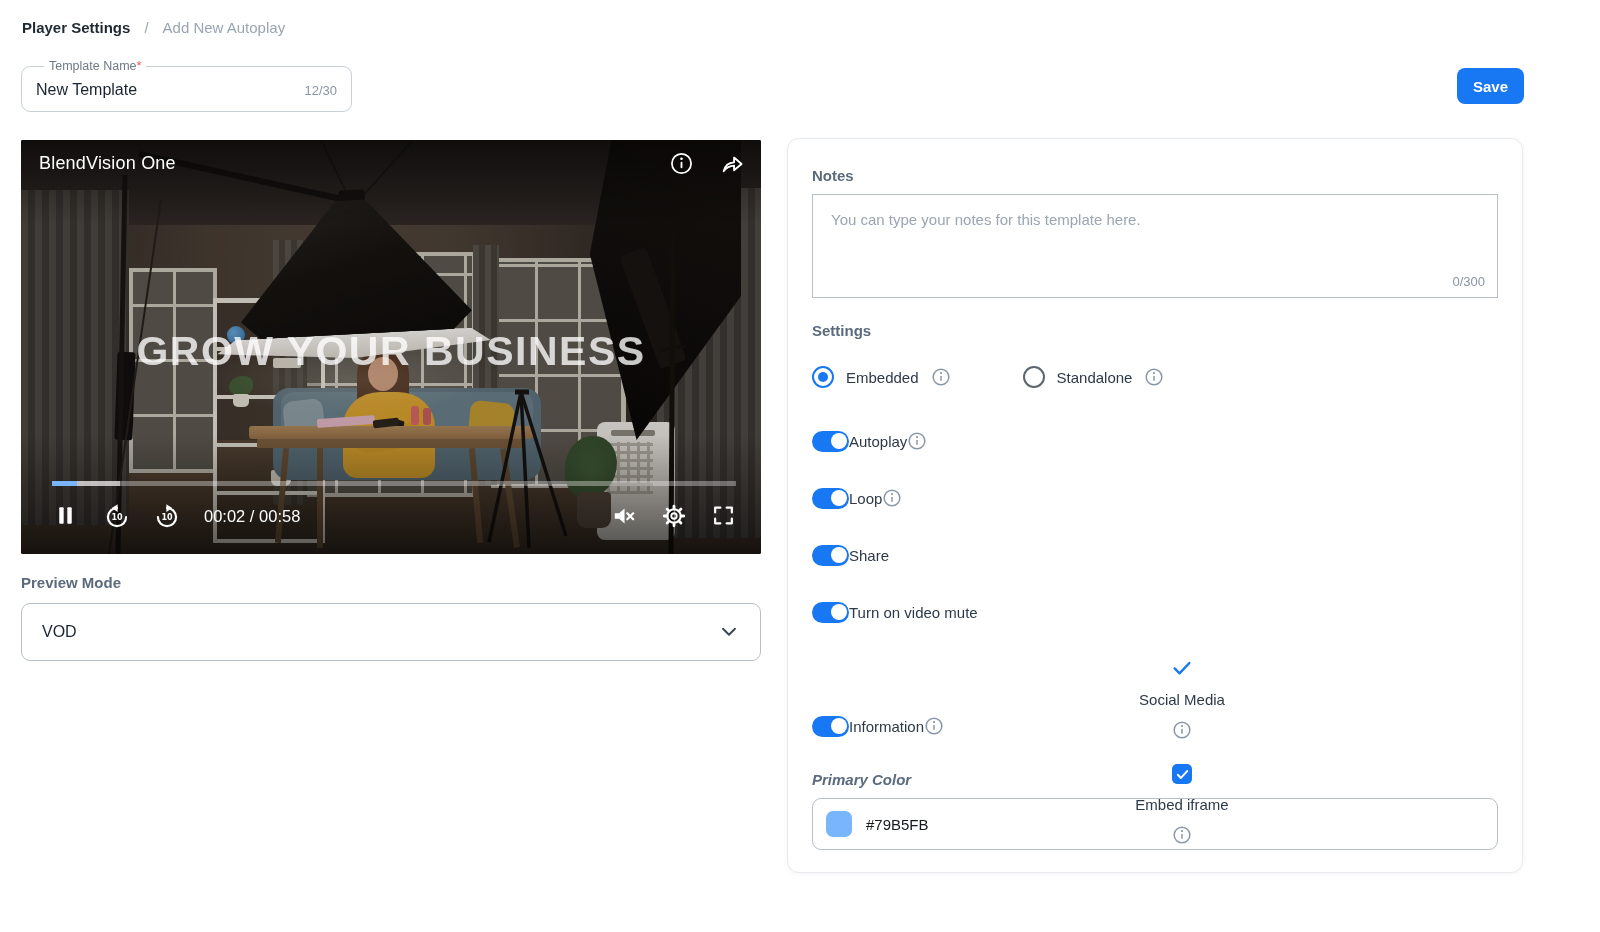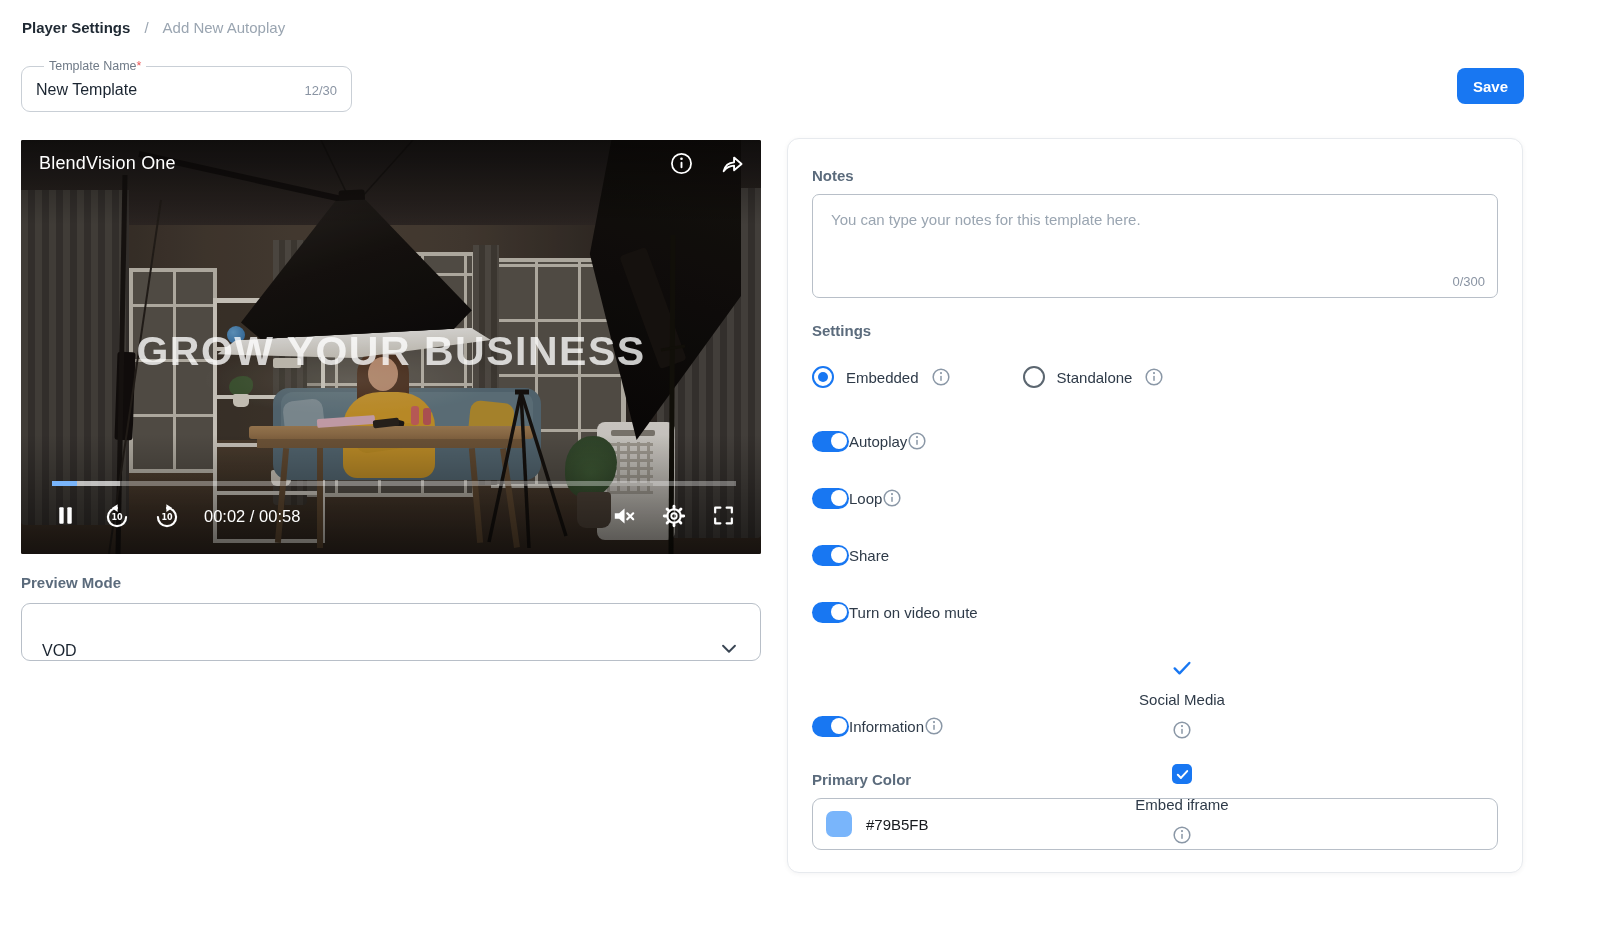--- a/index.html
+++ b/index.html
@@ -131,31 +131,31 @@
   .prog-played { left:0; top:0; height:5px; width:3.7%; background:#79b5fb; }
 
   .ctrl-left { position:absolute; left:33px; top:363px; display:flex; align-items:center; gap:26px; }
   .ctrl-right { position:absolute; right:26px; top:363px; display:flex; align-items:center; gap:26px; }
   .ctrl-left .icon-btn, .ctrl-right .icon-btn { position:static; width:24px; height:26px; cursor:pointer; }
   .vp-time { position:static; color:#fff; font-size:16.5px; white-space:nowrap; }
 
   
   .preview-label { position:absolute; left:21px; top:574px; font-size:15px; font-weight:700; color:#5b6b7c; }
   .dropdown { position:absolute; left:21px; top:603px; width:740px; height:58px;
-    border:1px solid #b8bfc8; border-radius:9px; display:flex; align-items:flex-end;
+    border:1px solid #b8bfc8; border-radius:9px; display:flex; align-items:center;
     justify-content:space-between; padding:0 20px; cursor:pointer; background:#fff; }
   .dropdown-value { font-size:16px; color:#1a2430; }
 
   
   .card { position:absolute; left:787px; top:138px; width:736px; height:735px;
     background:#fff; border:1px solid #e7eaee; border-radius:12px;
     box-shadow:0 1px 5px rgba(16,24,40,.05); padding:28px 24px 40px; }
   .sec-label { font-size:15px; font-weight:700; color:#5b6b7c; }
   .notes-label { margin-bottom:10px; }
-  .notes-box { position:relative; width:100%; height:104px; border:1px solid #b8bfc8; border-radius:7px; margin-bottom:24px; }
+  .notes-box { position:relative; width:100%; height:104px; border:1px solid #b8bfc8; border-radius:0; margin-bottom:24px; }
   .notes-box textarea { width:100%; height:100%; border:none; outline:none; resize:none; background:transparent;
     padding:16px 18px; font-size:15px; color:#1a2430; font-family:"Liberation Sans","DejaVu Sans",sans-serif; }
   .notes-box textarea::placeholder { color:#9aa5b1; }
   .notes-counter { position:absolute; right:12px; bottom:8px; font-size:13px; color:#8a94a3; }
 
   .settings-label { margin-bottom:26px; }
 
   .radio-row { display:flex; align-items:center; gap:20px; height:24px; margin-bottom:40px; }
   .radio-item { display:flex; align-items:center; gap:12px; cursor:pointer; }
   .radio-item + .radio-item { margin-left:52px; }
@@ -168,21 +168,21 @@
   .toggle { width:37px; height:21px; border-radius:11px; background:#1877f2; position:relative; cursor:pointer; flex:0 0 auto; }
   .toggle::after { content:""; position:absolute; right:2.5px; top:2.5px; width:16px; height:16px; border-radius:50%; background:#fff; }
 
   .child-row { display:flex; align-items:center; height:24px; margin:0 0 33px 54px; gap:12px;flex-direction:column; }
   .gap28 { width:16px; }
   .checkbox { width:20px; height:20px; border-radius:5px; background:#1877f2; display:flex; align-items:center; justify-content:center; cursor:pointer; flex:0 0 auto; }
 
   .info-icon { width:20px; height:20px; color:#8a97a6; flex:0 0 auto; cursor:pointer; }
   .check-plain { width:22px; height:22px; cursor:pointer; flex:0 0 auto; }
 
-  .pc-label { margin-top:14px; margin-bottom:10px; }
+  .pc-label { margin-top:14px; margin-bottom:10px;font-style:italic; }
   .pc-field { width:100%; height:52px; border:1px solid #b8bfc8; border-radius:9px;
     display:flex; align-items:center; gap:14px; padding:0 13px; cursor:pointer; }
   .pc-swatch { width:26px; height:26px; border-radius:7px; background:#79b5fb; }
   .pc-value { font-size:15px; color:#16191d; }
 
   svg { display:block; }
 </style>
 </head>
 <body>
 

